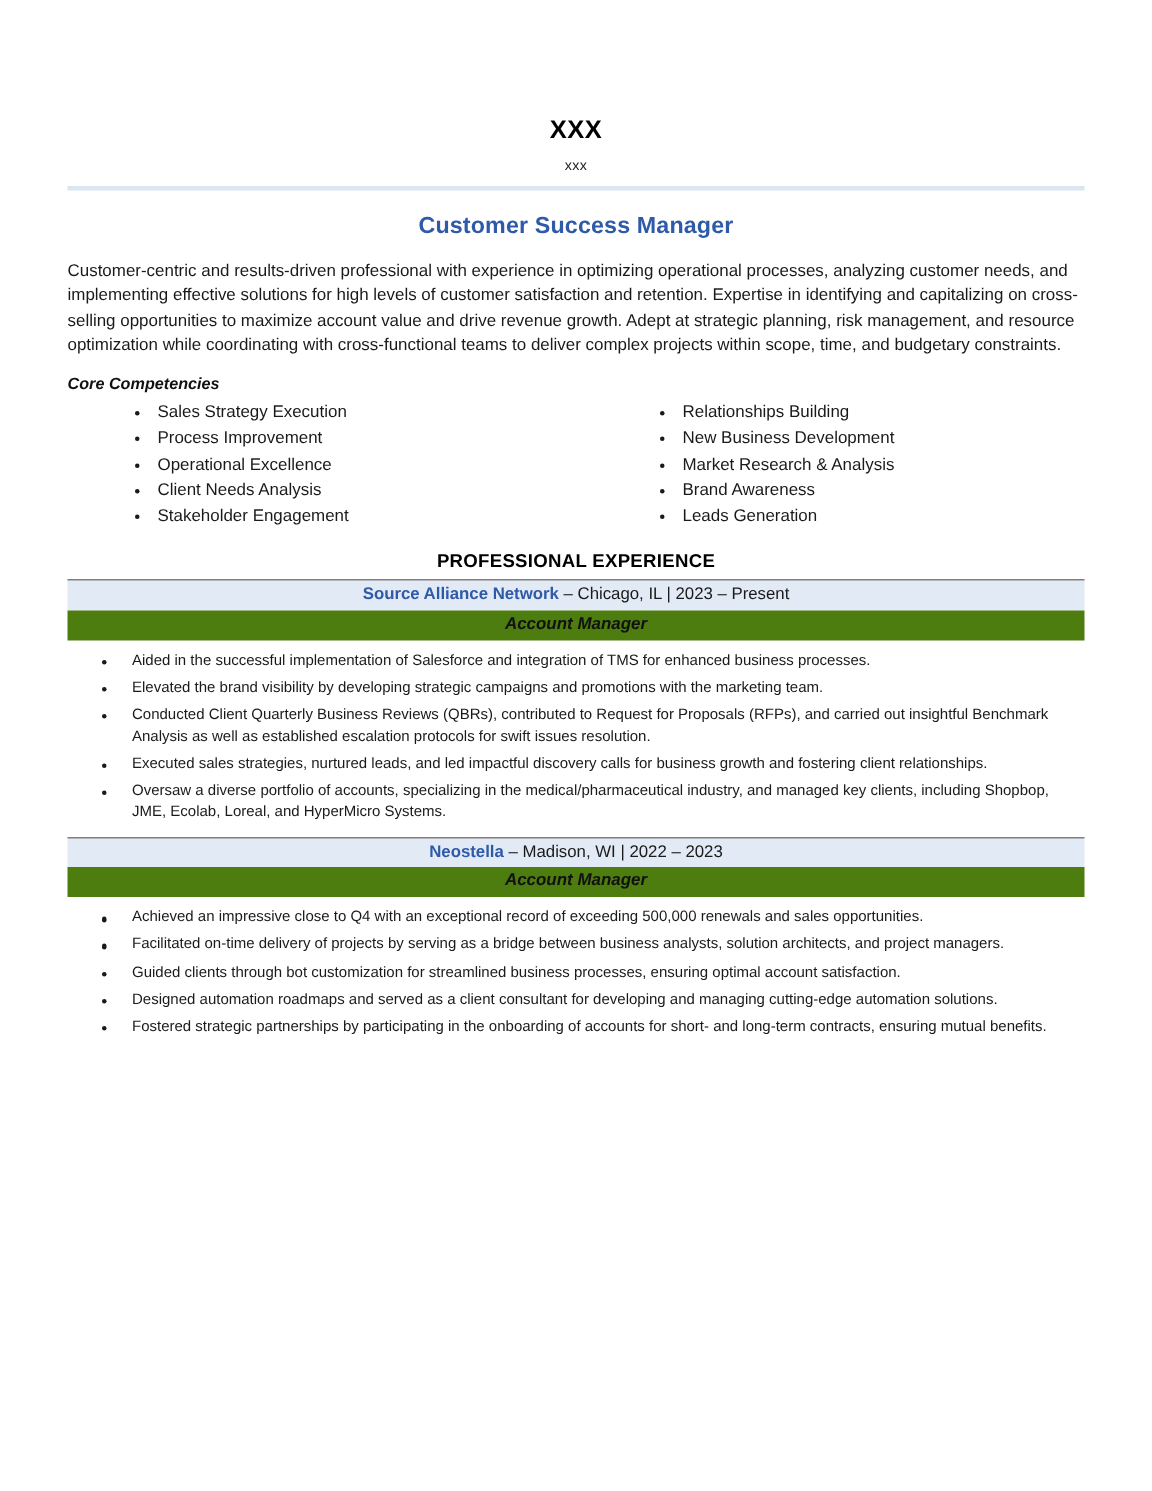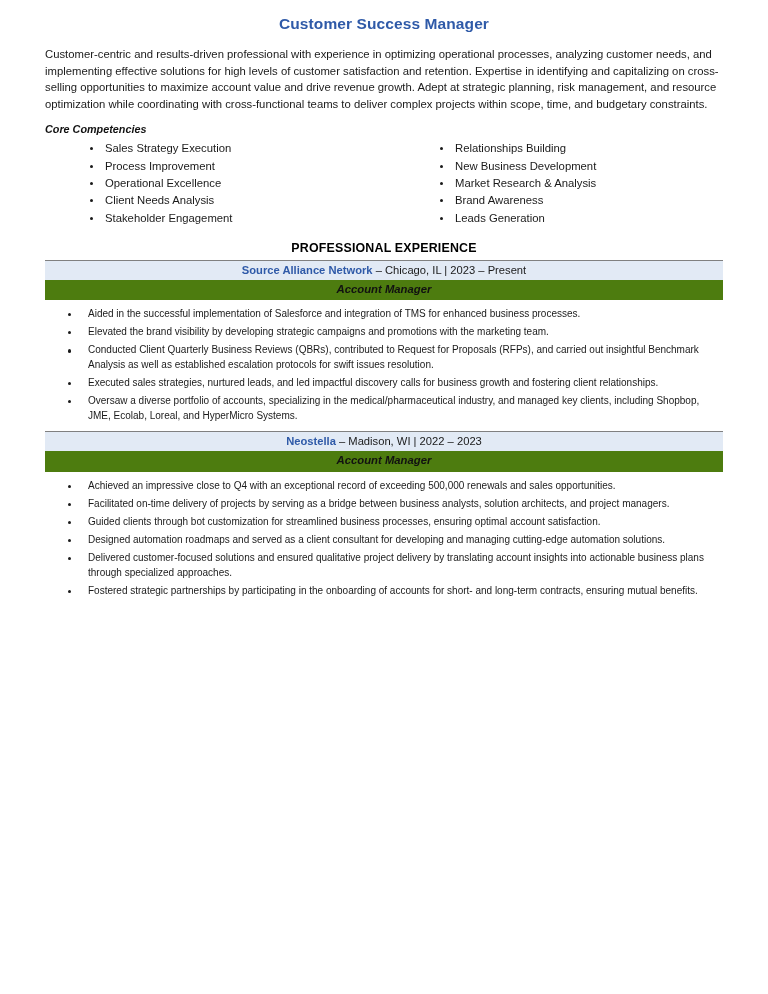--- a/index.html
+++ b/index.html
@@ -163,20 +163,25 @@
     background: #1a1a1a;
   }
   .job-block { margin-bottom: 2px; }
   .job-block + .job-block { margin-top: 8px; }
 </style>
 </head>
 <body>
 
 <div class="page">
 
+  <div class="header">
+    <div class="candidate-name">xxx</div>
+    <div class="candidate-contact">xxx</div>
+    <div class="header-rule"></div>
+  </div>
 
   <div class="target-title">Customer Success Manager</div>
 
   <div class="summary">Customer-centric and results-driven professional with experience in optimizing operational processes, analyzing customer needs, and implementing effective solutions for high levels of customer satisfaction and retention. Expertise in identifying and capitalizing on cross-selling opportunities to maximize account value and drive revenue growth. Adept at strategic planning, risk management, and resource optimization while coordinating with cross-functional teams to deliver complex projects within scope, time, and budgetary constraints.</div>
 
   <div class="section-subhead">Core Competencies</div>
 
   <div class="competency-columns">
     <div class="competency-col left">
       <div class="competency-item">Sales Strategy Execution</div>
@@ -213,18 +218,17 @@
   <div class="job-block">
     <div class="job-band-company">
       <span class="job-company">Neostella</span><span class="job-meta"> – Madison, WI | 2022 – 2023</span>
     </div>
     <div class="job-band-role">Account Manager</div>
     <div class="job-bullets">
       <div class="job-bullet">Achieved an impressive close to Q4 with an exceptional record of exceeding 500,000 renewals and sales opportunities.</div>
       <div class="job-bullet">Facilitated on-time delivery of projects by serving as a bridge between business analysts, solution architects, and project managers.</div>
       <div class="job-bullet">Guided clients through bot customization for streamlined business processes, ensuring optimal account satisfaction.</div>
       <div class="job-bullet">Designed automation roadmaps and served as a client consultant for developing and managing cutting-edge automation solutions.</div>
-      <div class="job-bullet">Delivered customer-focused solutions and ensured qualitative project delivery by translating account insights into actionable business plans through specialized approaches.</div>
       <div class="job-bullet">Fostered strategic partnerships by participating in the onboarding of accounts for short- and long-term contracts, ensuring mutual benefits.</div>
     </div>
   </div>
 
 </div>
 
 </body></html>

